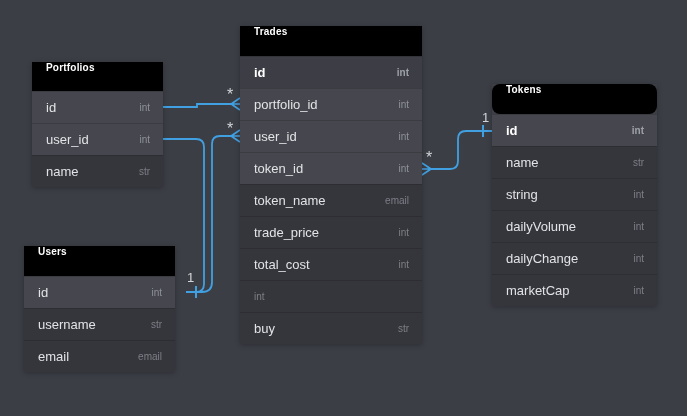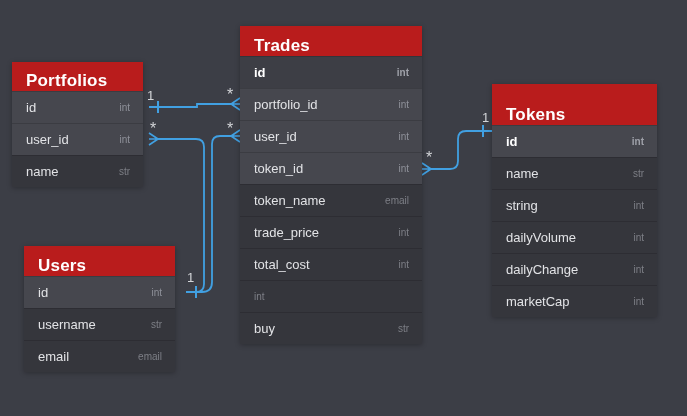--- a/index.html
+++ b/index.html
@@ -3,47 +3,47 @@
 <meta charset="utf-8">
 <style>
   html,body{margin:0;padding:0;background:#3c3e46;}
   #canvas{
     position:relative;width:687px;height:416px;overflow:hidden;
     background:#3c3e46;
     font-family:"Liberation Sans",sans-serif;
   }
   .table{position:absolute;box-shadow:0 1px 5px rgba(0,0,0,.28);}
   .table-header{
-    height:29px;background:#b91c1c;color:#ffffff;
-    display:flex;align-items:flex-end;padding:0 14px;
-    font-size:17px;font-weight:bold;letter-spacing:.2px;
+    height:29px;background:#000000;color:#ffffff;
+    display:flex;align-items:flex-start;padding:0 14px;
+    font-size:10px;font-weight:bold;letter-spacing:.2px;
   }
   .row{
     height:32px;background:#35363c;
     display:flex;align-items:center;justify-content:space-between;
     padding:0 13px 0 14px;box-sizing:border-box;
     border-top:1px solid rgba(0,0,0,.15);
     text-align:center;
   }
   .row.ref{background:#46474e;}
   .row.pk{background:#3d3e45;}
   .row.pk.ref{background:#46474e;}
   .fname{color:#e2e3e6;font-size:13px;white-space:nowrap;}
   .ftype{color:#7d7f86;font-size:10px;white-space:nowrap;}
   .ref .ftype{color:#8f919a;}
   .pk .fname{color:#ffffff;font-weight:bold;}
   .pk .ftype{color:#9fa1a9;font-weight:bold;}
 
-  #t-portfolios{left:12px;top:62px;width:131px;}
+  #t-portfolios{left:32px;top:62px;width:131px;}
   #t-trades{left:240px;top:26px;width:182px;}
   #t-trades .table-header{height:30px;}
   #t-users{left:24px;top:246px;width:151px;}
   #t-users .table-header{height:30px;}
   #t-tokens{left:492px;top:84px;width:165px;}
-  #t-tokens .table-header{height:41px;}
+  #t-tokens .table-header{height:30px;border-radius:8px;}
 
   #rels{position:absolute;left:0;top:0;width:687px;height:416px;}
   .card-label{
     position:absolute;color:#d3d5d8;font-size:13px;line-height:1;
     font-family:"Liberation Sans",sans-serif;
   }
   .card-star{font-size:16px;}
   .lbl-r0-from{left:147px;top:89px;}
   .lbl-r0-to{left:227px;top:87px;}
   .lbl-r1-from{left:150px;top:121px;}

